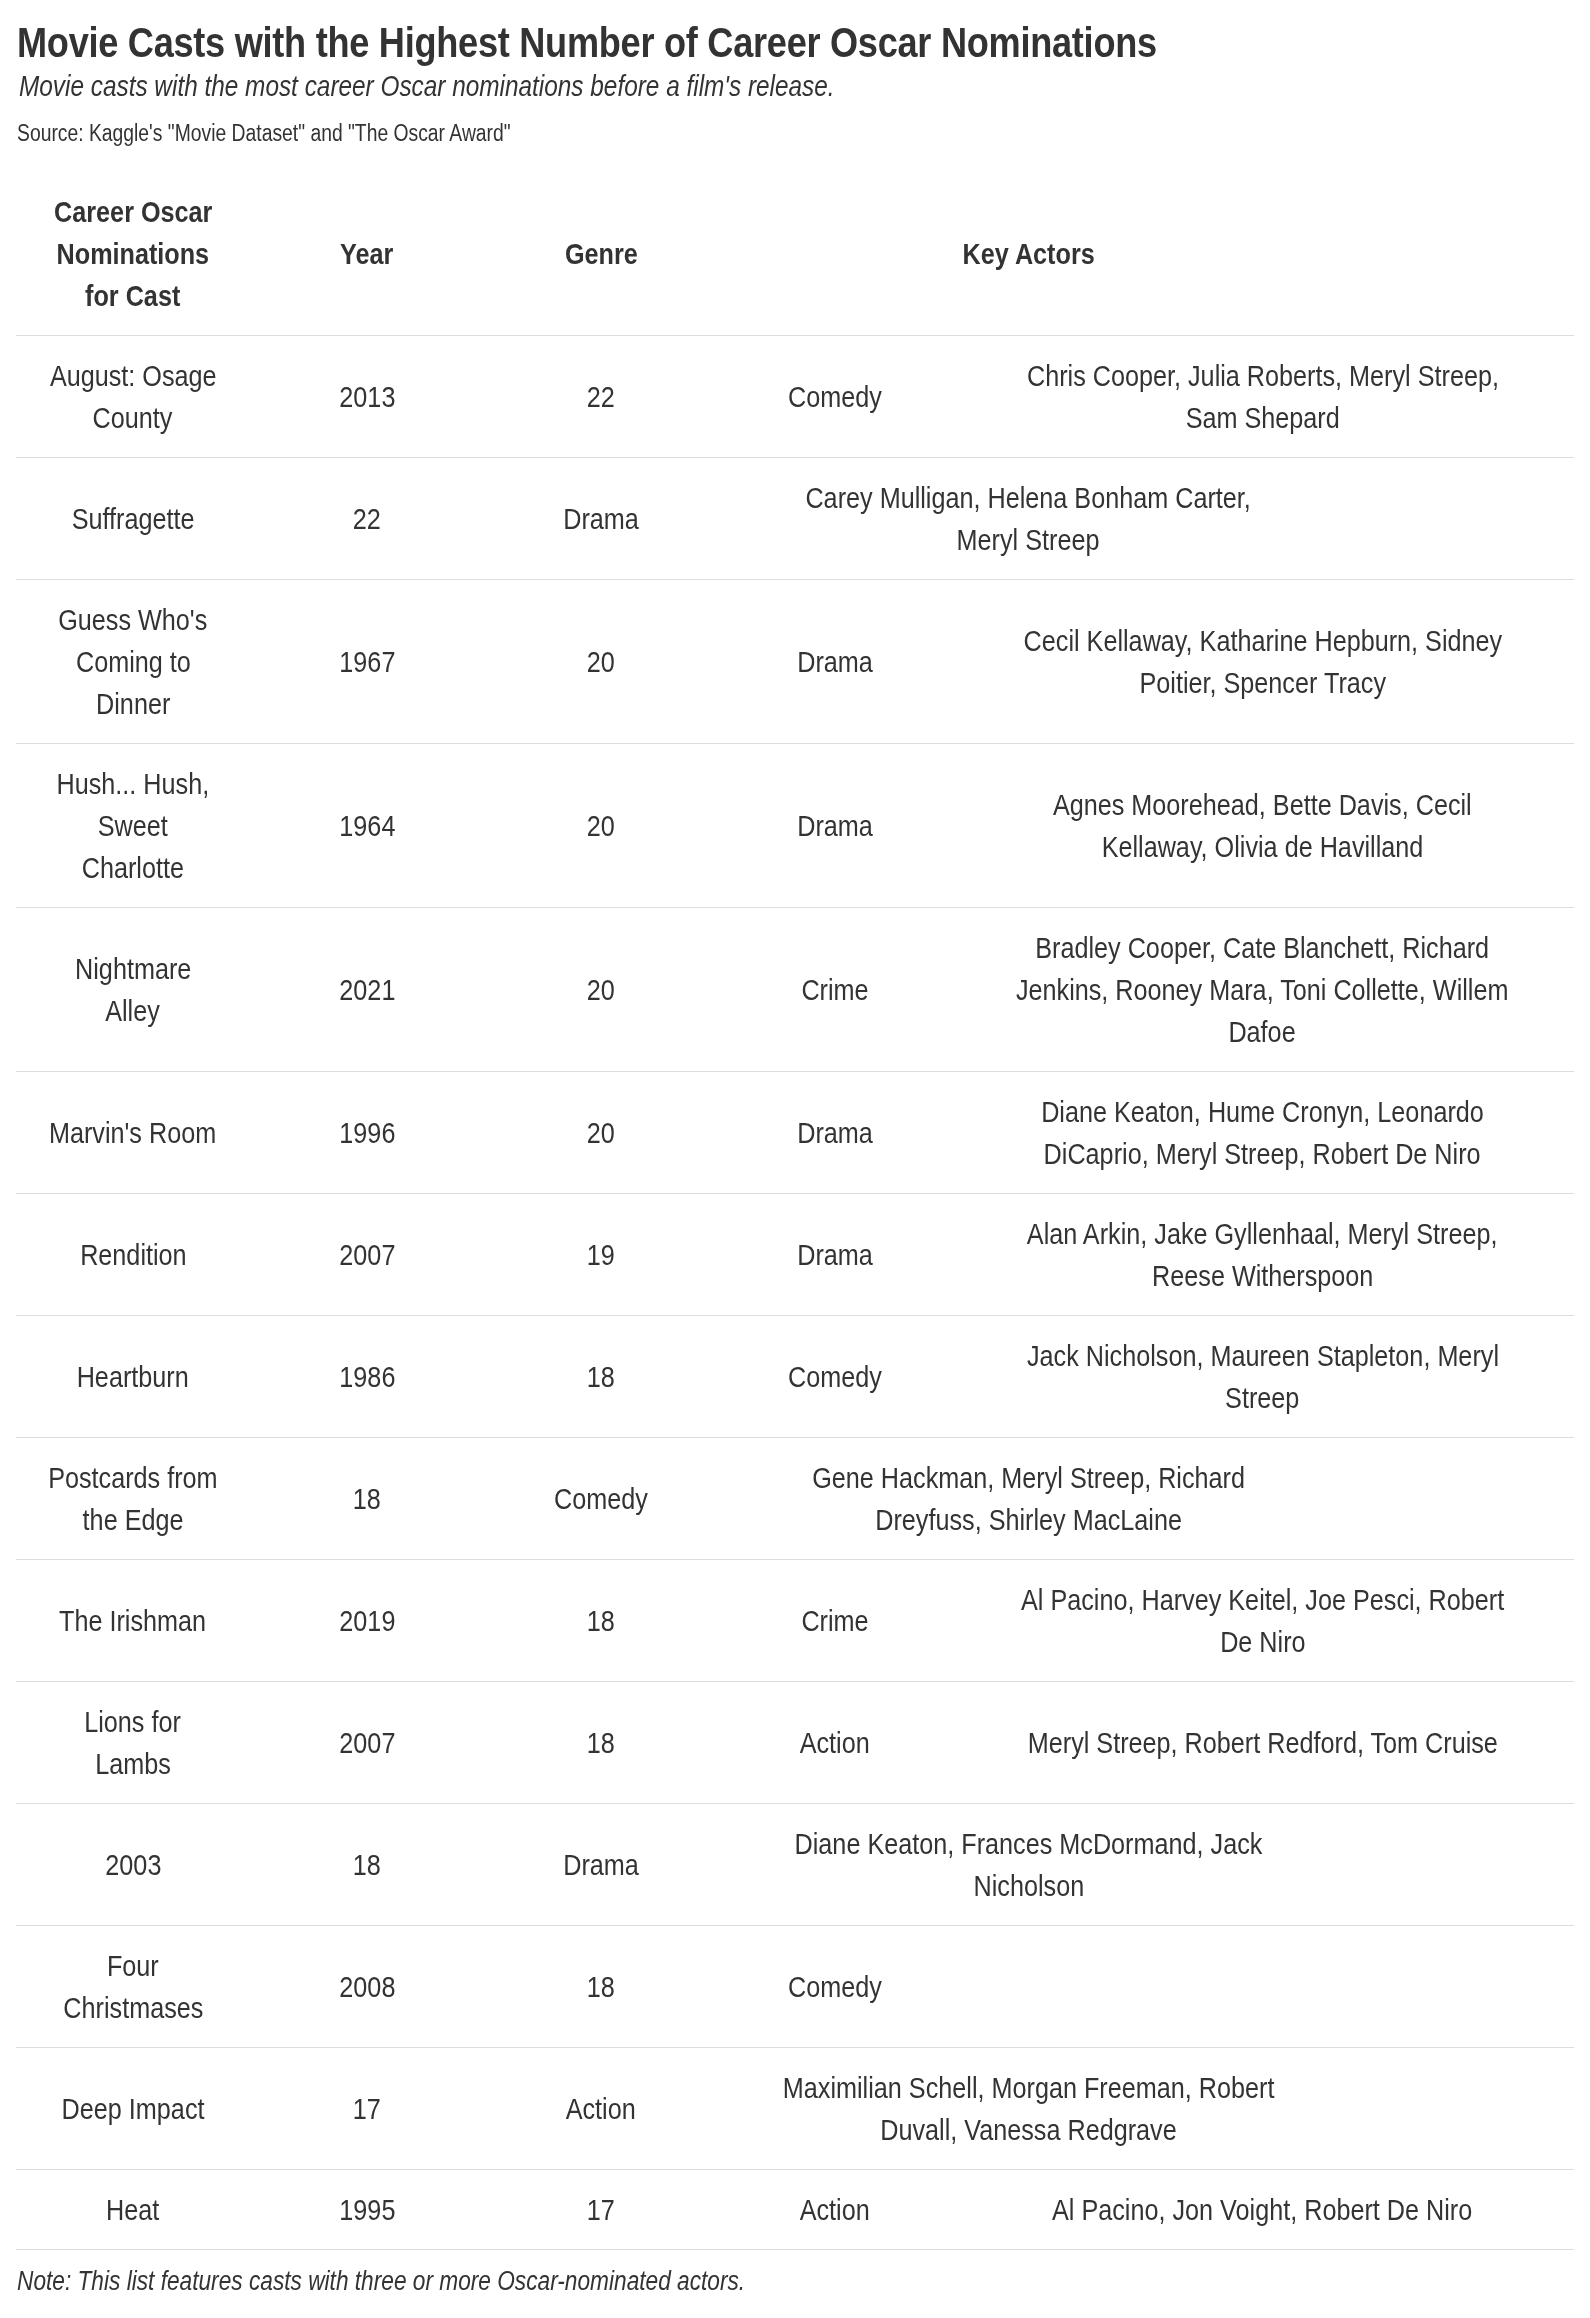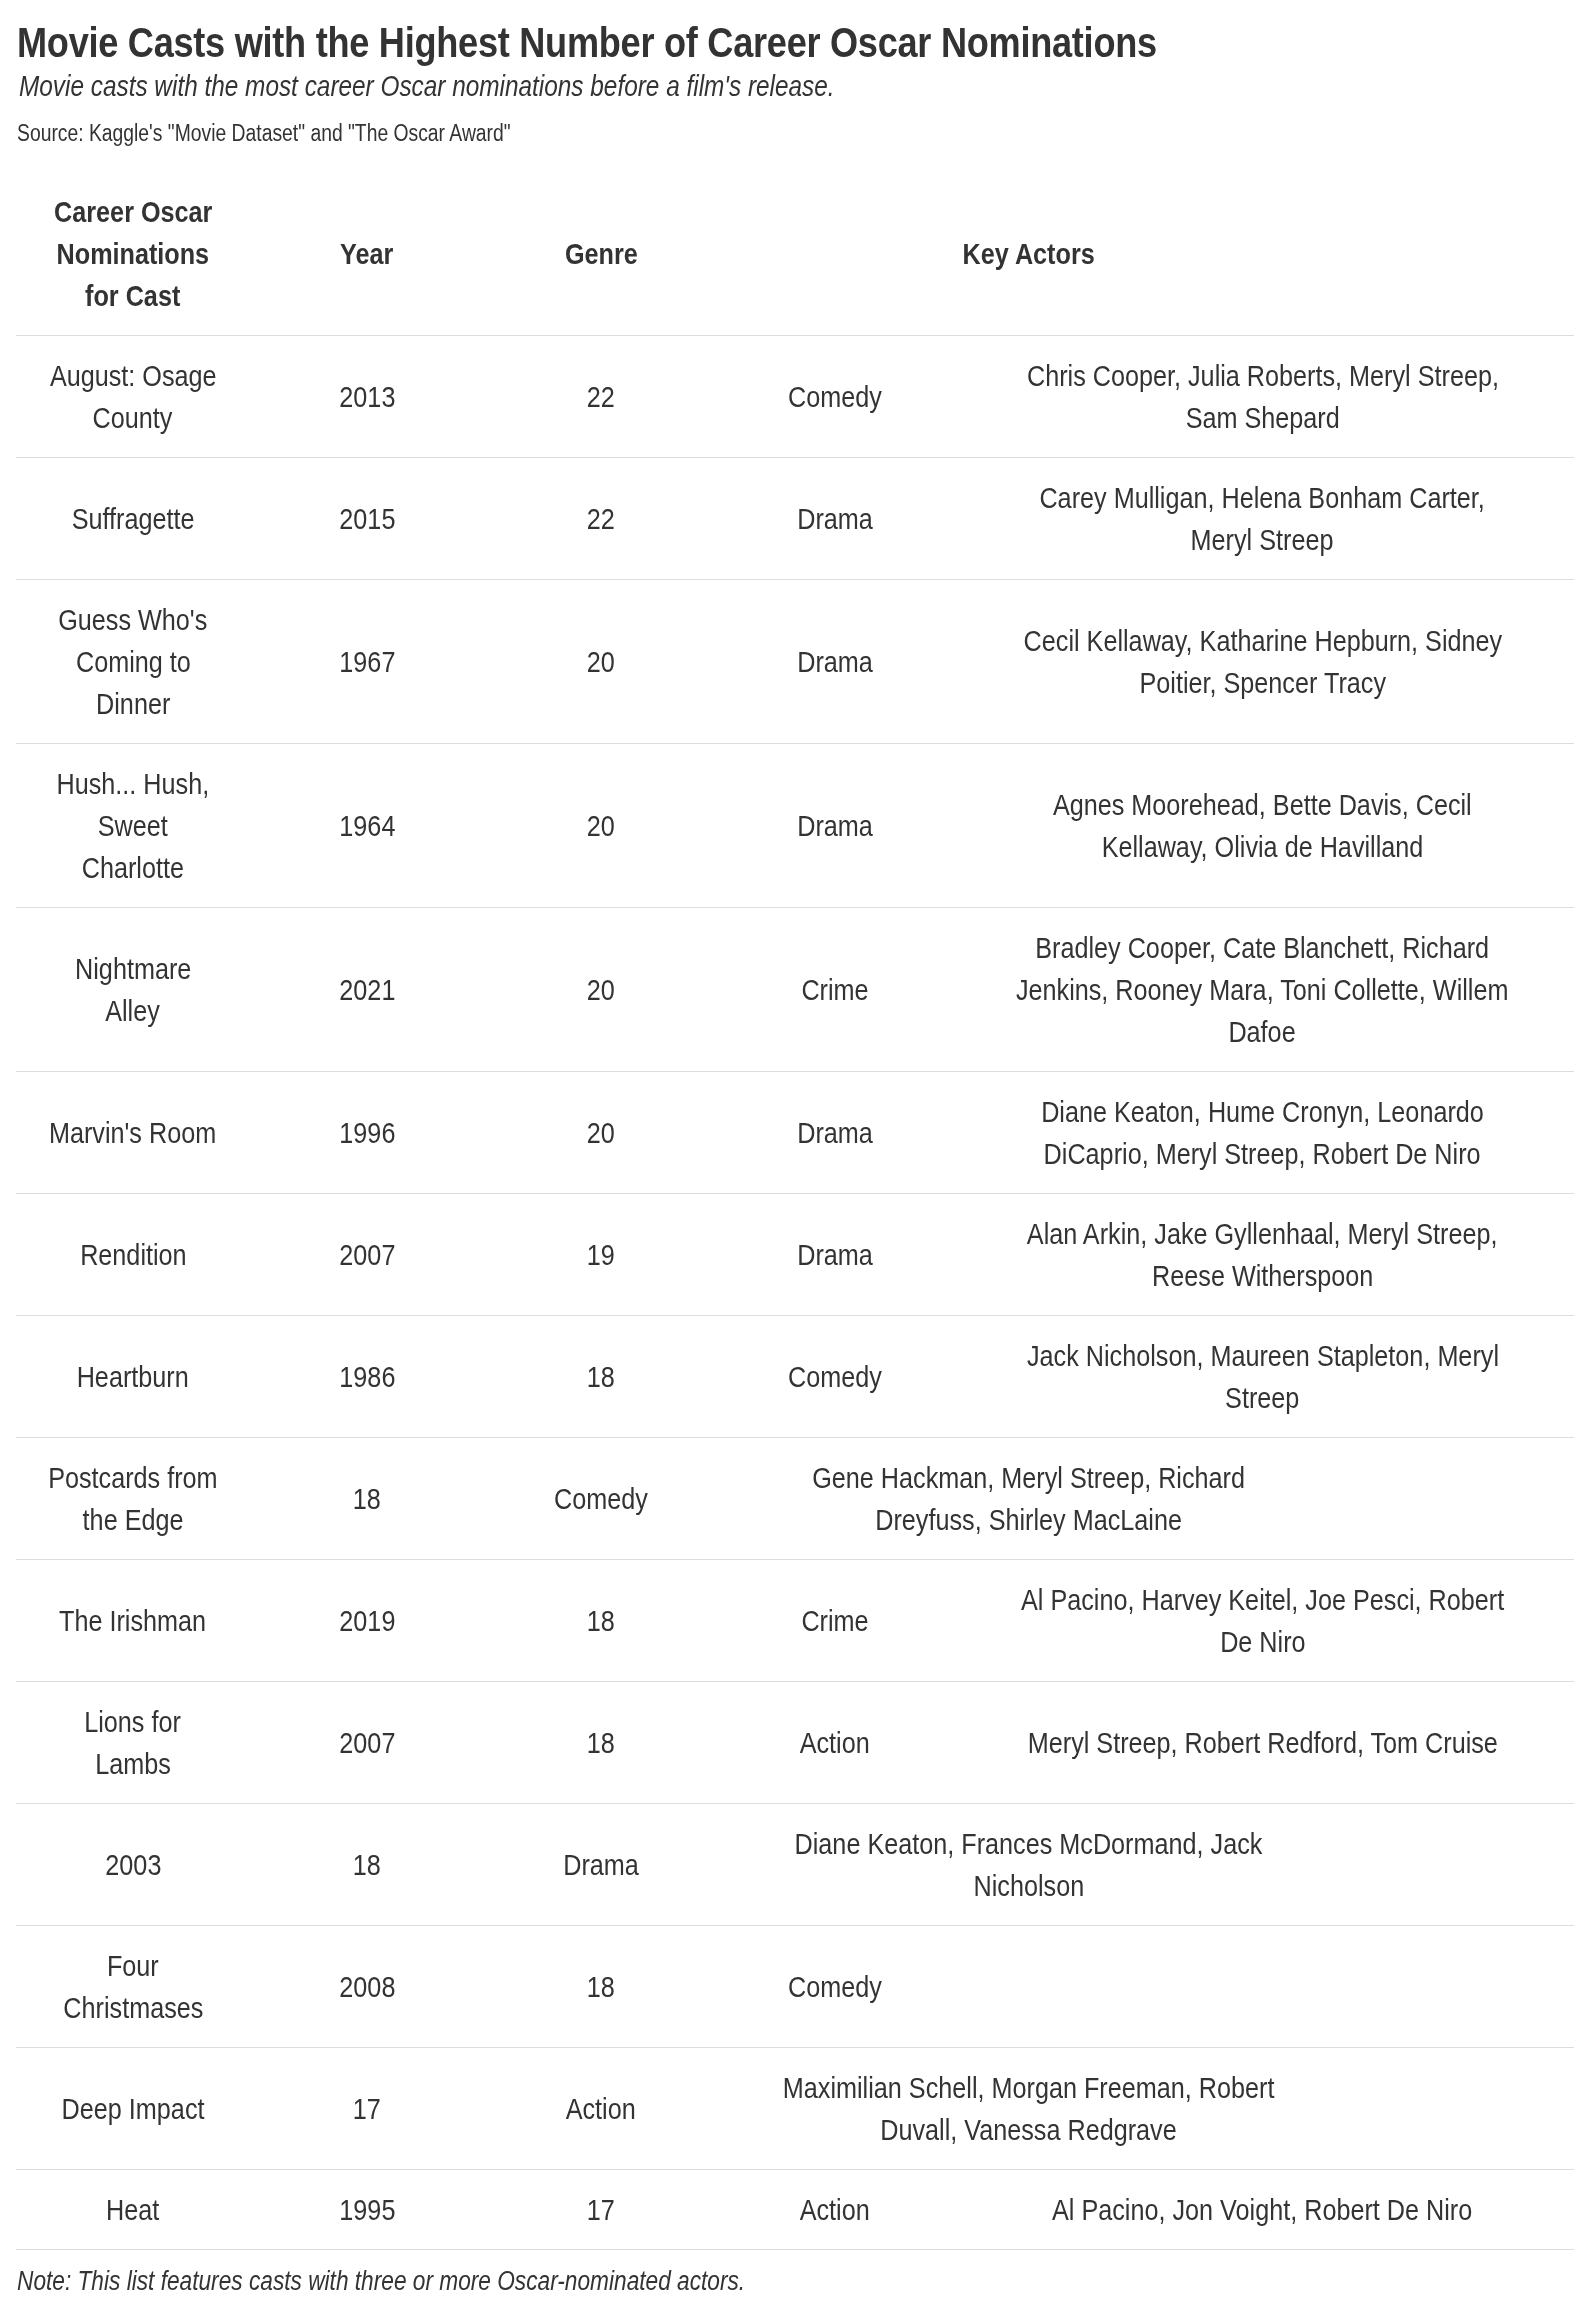--- a/index.html
+++ b/index.html
@@ -88,23 +88,20 @@
         </div>
         <div class="cell c-actors">
           <span class="line">Chris Cooper, Julia Roberts, Meryl Streep,</span>
           <span class="line">Sam Shepard</span>
         </div>
       </div>
       <div class="row">
         <div class="cell c-movie">
           <span class="line">Suffragette</span>
         </div>
-        <div class="cell c-year">
-          <span class="line">2015</span>
-        </div>
         <div class="cell c-nom">
           <span class="line">22</span>
         </div>
         <div class="cell c-genre">
           <span class="line">Drama</span>
         </div>
         <div class="cell c-actors">
           <span class="line">Carey Mulligan, Helena Bonham Carter,</span>
           <span class="line">Meryl Streep</span>
         </div>

